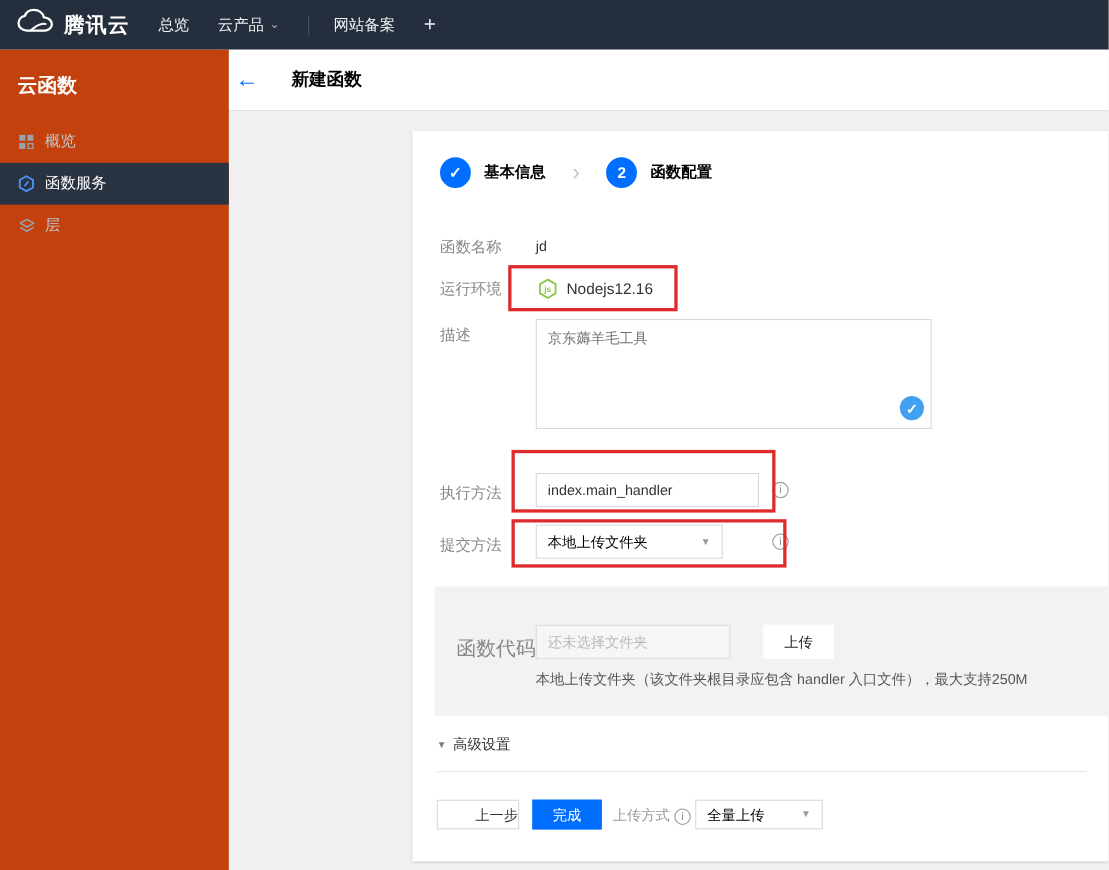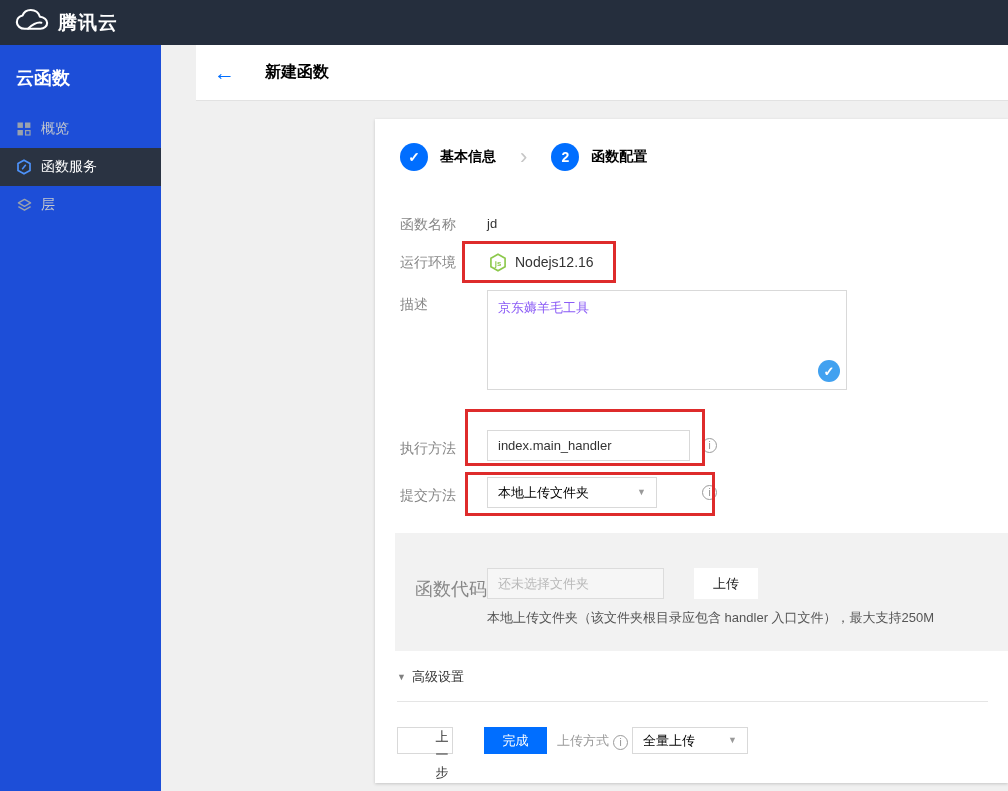--- a/index.html
+++ b/index.html
@@ -11,21 +11,21 @@
     background:#252e3d; display:flex; align-items:center; color:#fff; z-index:30; }
   .brand { display:flex; align-items:center; margin-left:14px; cursor:pointer; }
   .brand-text { font-size:19px; font-weight:bold; margin-left:8px; letter-spacing:1px; }
   .nav-items { display:flex; align-items:center; margin-left:26px; }
   .nav-item { font-size:14px; color:#eef0f3; margin-right:26px; cursor:pointer; display:flex; align-items:center; }
   .nav-caret { font-size:11px; color:#aab2bf; margin-left:5px; line-height:1; }
   .nav-divider { width:1px; height:18px; background:#465061; margin-right:22px; }
   .nav-plus { font-size:19px; font-weight:400; margin-right:0; }
 
   
-  .sidebar { position:absolute; top:45px; left:0; width:161px; bottom:0; background:#1d4ed8; z-index:20; }
+  .sidebar { position:absolute; top:45px; left:0; width:208px; bottom:0; background:#c2410c; z-index:20; }
   .sidebar-title { color:#fff; font-size:18px; font-weight:bold; padding:21px 16px 20px 16px; }
   .side-item { height:38px; display:flex; align-items:center; color:#c3c7cd;
     font-size:14px; cursor:pointer; padding-left:16px; }
   .side-item .side-icon { width:16px; height:16px; display:inline-flex; align-items:center; justify-content:center; margin-right:9px; }
   .side-item.active { background:#2a3342; color:#fff; }
 
   
   .main { position:absolute; left:196px; top:45px; right:0; bottom:0; background:#f0f0f0; }
   .page-header { height:56px; background:#fff; border-bottom:1px solid #e2e2e2; display:flex; align-items:center; }
   .back-btn { margin-left:18px; color:#006eff; font-size:21px; font-weight:bold; cursor:pointer; line-height:1; }
@@ -47,21 +47,21 @@
   .lbl-runtime { top:135px; }
   .lbl-desc    { top:177px; }
   .lbl-handler { top:321px; }
   .lbl-submit  { top:368px; }
 
   .val-name { position:absolute; left:112px; top:97px; font-size:13px; color:#333; }
   .runtime-val { position:absolute; left:114px; top:131px; height:24px; display:flex; align-items:center; font-size:14px; color:#333; }
   .runtime-val svg { margin-right:8px; }
 
   .desc-area { position:absolute; left:112px; top:171px; width:360px; height:100px;
-    border:1px solid #d9d9d9; font-size:13px; color:#8b5cf6; padding:8px 10px;
+    border:1px solid #d9d9d9; font-size:13px; color:#737373; padding:8px 10px;
     resize:none; font-family:"Liberation Sans", sans-serif; outline:none; }
   .desc-check { position:absolute; left:443px; top:241px; width:22px; height:22px; border-radius:50%;
     background:#41a1f0; color:#fff; font-size:13px; font-weight:bold;
     display:flex; align-items:center; justify-content:center; }
   .hint1 { position:absolute; left:112px; top:279px; font-size:12.5px; color:#8a8a8a; }
 
   .input-handler { position:absolute; left:112px; top:311px; width:203px; height:31px;
     border:1px solid #d9d9d9; font-size:13px; color:#333; padding:0 10px; outline:none; }
   .info-abs-1 { position:absolute; left:327px; top:319px; }
   .info-abs-2 { position:absolute; left:327px; top:366px; }
@@ -91,41 +91,51 @@
     background:#fff; border:1px solid #fff; font-size:13px; color:#222; cursor:pointer; }
   .code-hint { position:absolute; left:92px; top:76px; font-size:13px; color:#555; }
 
   .advanced { position:absolute; left:22px; top:549px; font-size:13px; color:#333;
     display:flex; align-items:center; cursor:pointer; }
   .adv-caret { font-size:9px; color:#808080; margin-right:6px; }
 
   .divider { position:absolute; left:22px; right:20px; top:582px; height:1px; background:#e5e5e5; }
 
   
-  .btn-prev { position:absolute; left:22px; top:608px; width:56px; height:27px;
+  .btn-prev { position:absolute; left:22px; top:608px; width:75px; height:27px;
     background:#fff; border:1px solid #d9d9d9; font-size:13px; color:#333; cursor:pointer;padding-left:34px; }
   .btn-finish { position:absolute; left:109px; top:608px; width:63px; height:27px;
     background:#006eff; border:1px solid #006eff; color:#fff; font-size:13px; cursor:pointer; }
   .upload-mode-label { position:absolute; left:182px; top:613px; font-size:13px; color:#9b9b9b;
     display:flex; align-items:flex-end; gap:4px; }
   .select-mode { position:absolute; left:257px; top:608px; width:116px; height:27px; }
 </style>
 </head>
 <body>
 
 <div class="topnav">
   <div class="brand">
     <span>
       <svg width="36" height="26" viewBox="0 0 44 30">
         <path d="M13 24.5 C7.7 24.5 3.5 20.9 3.5 16.4 c0-4 3-7.4 7-8.2 C12 4 16 1.5 20.5 1.5 c5.4 0 9.9 3.5 11.2 8.3 4.9 0.3 8.8 3.6 8.8 7.6 0 3.9-3.6 7.1-8.2 7.1 Z" fill="none" stroke="#ffffff" stroke-width="2.6" stroke-linejoin="round"></path>
         <path d="M17 24.4 C22 20 27.5 15.5 33.5 17.2" fill="none" stroke="#ffffff" stroke-width="2.4" stroke-linecap="round"></path>
       </svg>
     </span>
     <span class="brand-text">腾讯云</span>
   </div>
+  <div class="nav-items">
+    <span class="nav-item">总览</span>
+    <span class="nav-item">
+      <span>云产品</span>
+      <span class="nav-caret">⌄</span>
+    </span>
+    <span class="nav-divider"></span>
+    <span class="nav-item">网站备案</span>
+    <span class="nav-item nav-plus">+</span>
+  </div>
 </div>
 
 <aside class="sidebar">
   <div class="sidebar-title">云函数</div>
   <div class="side-item">
     <span class="side-icon">
       <svg width="14" height="14" viewBox="0 0 14 14">
         <rect x="0.5" y="0.5" width="5.4" height="5.4" fill="#9aa2ad"></rect>
         <rect x="8" y="0.5" width="5.4" height="5.4" fill="#9aa2ad"></rect>
         <rect x="0.5" y="8" width="5.4" height="5.4" fill="#9aa2ad"></rect>

